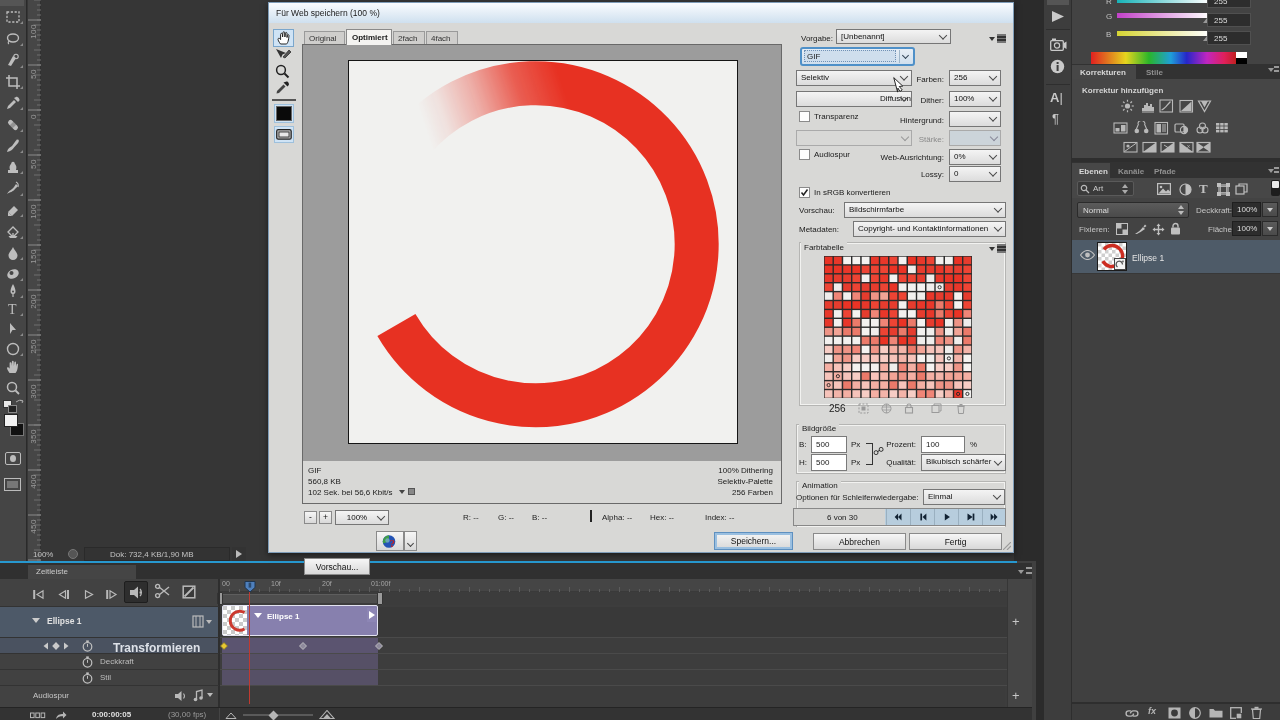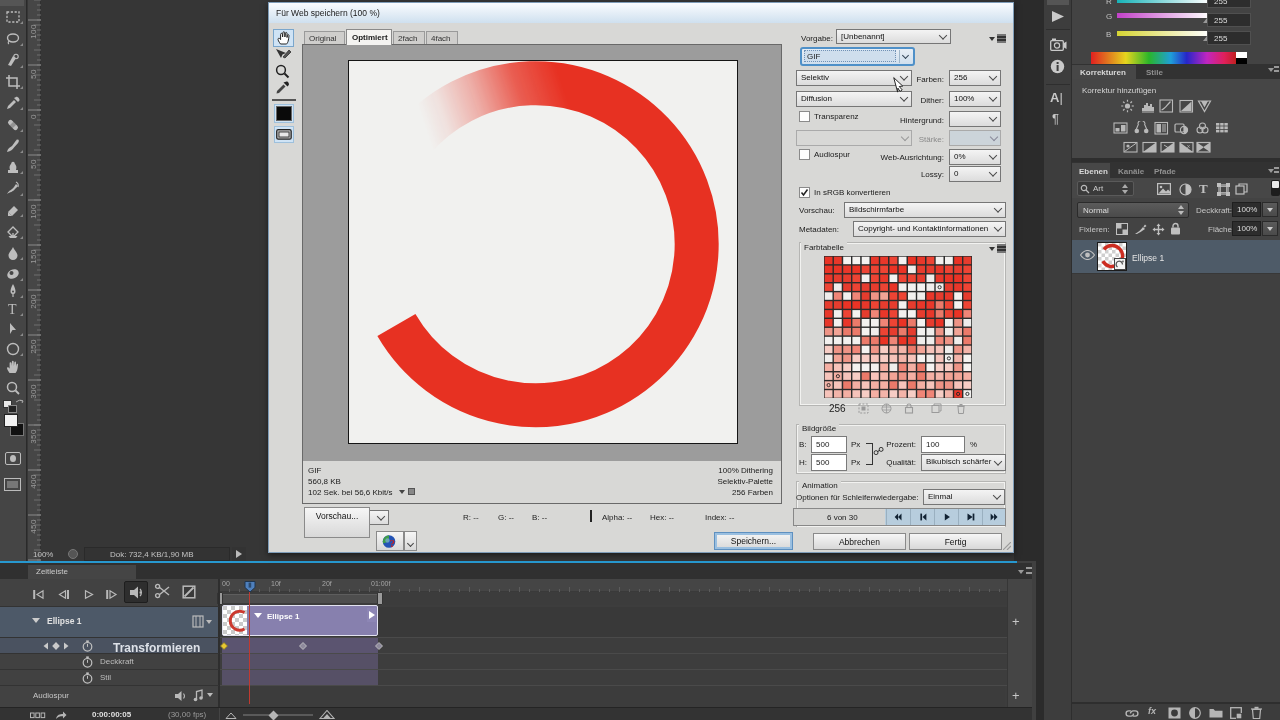--- a/index.html
+++ b/index.html
@@ -311,21 +311,21 @@
 <div class="abs" style="left:19px;top:52px;width:145px;height:12px;background:linear-gradient(90deg,#e02020,#e07a1f 12%,#e6d51e 24%,#2ab52a 40%,#1f9fd8 55%,#2626c8 66%,#c026c0 80%,#e0205a 92%,#c02020)"></div>
 <div class="abs" style="left:164px;top:52px;width:11px;height:6px;background:#fff"></div>
 <div class="abs" style="left:164px;top:58px;width:11px;height:6px;background:#000"></div>
 <div class="abs" style="left:0;top:64px;width:208px;height:15px;background:#323232"></div>
 <div class="abs" style="left:0;top:65px;width:64px;height:14px;background:#474747"></div>
 <div class="abs" style="left:8px;top:68px;color:#d8d8d8;font-size:8px;font-weight:700">Korrekturen</div>
 <div class="abs" style="left:74px;top:68px;color:#909090;font-size:8px;font-weight:700">Stile</div>
 <div class="abs" style="left:196px;top:68px;width:0;height:0;border-top:4px solid #999;border-left:3px solid transparent;border-right:3px solid transparent"></div>
 <div class="abs" style="left:202px;top:66px;width:5px;height:8px;background:linear-gradient(#999 25%,#333 25%,#333 50%,#999 50%,#999 75%,#333 75%)"></div>
 <div class="abs" style="left:0;top:79px;width:208px;height:79px;background:#464646"></div>
-<div class="abs" style="left:10px;top:86px;color:#d4d4d4;font-size:8px;font-weight:400">Korrektur hinzufügen</div>
+<div class="abs" style="left:10px;top:86px;color:#d4d4d4;font-size:8px;font-weight:700">Korrektur hinzufügen</div>
 <svg class="abs" style="left:48px;top:99px" width="15" height="14" viewBox="0 0 15 14">
         <circle cx="7.5" cy="7" r="2.6" fill="#b9b9b9"></circle>
         <g stroke="#b9b9b9" stroke-width="1.2">
           <line x1="11.7" y1="7.0" x2="13.8" y2="7.0"></line>
           <line x1="10.471030730502239" y1="9.968665760642537" x2="11.956546095753358" y2="11.452998640963806"></line>
           <line x1="7.50334457218508" y1="11.199998668313706" x2="7.50501685827762" y2="13.299998002470558"></line>
           <line x1="4.533701091755978" y1="9.973393816323416" x2="3.0505516376339674" y2="11.460090724485124"></line>
           <line x1="3.3000053267443343" y1="7.006689142249245" x2="1.200007990116501" y2="7.010033713373867"></line>
           <line x1="4.524244983392454" y1="4.036069825192397" x2="3.0363674750886815" y2="2.554104737788597"></line>
           <line x1="7.489966291928417" y1="2.800011985171585" x2="7.4849494378926265" y2="0.7000179777573772"></line>
@@ -873,21 +873,21 @@
   <div class="ebtn" style="left:50px;top:508px;width:13px;height:13px;line-height:11px">+</div>
   <div class="combo" style="left:66px;top:507px;width:54px;height:15px;text-align:center;padding-right:14px">100%<span class="ar"></span></div>
   <div class="abs lbl" style="left:194px;top:509px;color:#222">R: --</div>
   <div class="abs lbl" style="left:229px;top:509px;color:#222">G: --</div>
   <div class="abs lbl" style="left:263px;top:509px;color:#222">B: --</div>
   <div class="abs" style="left:321px;top:507px;width:2px;height:12px;background:#222"></div>
   <div class="abs lbl" style="left:333px;top:509px;color:#222">Alpha: --</div>
   <div class="abs lbl" style="left:381px;top:509px;color:#222">Hex: --</div>
   <div class="abs lbl" style="left:436px;top:509px;color:#222">Index: --</div>
 
-  <div class="ebtn" style="left:35px;top:504px;width:66px;height:31px;line-height:16px">Vorschau...</div>
+  <div class="ebtn" style="left:35px;top:555px;width:66px;height:17px;line-height:16px">Vorschau...</div>
   <div class="ebtn" style="left:107px;top:528px;width:28px;height:20px"></div>
   <svg class="abs" style="left:113px;top:531px" width="15" height="15" viewBox="0 0 15 15">
         <circle cx="7" cy="7.5" r="6.3" fill="#2353b5"></circle>
         <path d="M7 1.2 A6.3 6.3 0 0 0 1.2 9.5 L7 7.5 Z" fill="#3f9e49"></path>
         <circle cx="5.5" cy="6.5" r="2.2" fill="#7ea8e0" opacity="0.7"></circle>
         <text x="7.5" y="12.5" font-size="11" font-weight="bold" fill="#cc2222" font-family="Liberation Serif">?</text>
       </svg>
   <div class="ebtn" style="left:135px;top:528px;width:13px;height:20px">
         <span class="ar" style="position:absolute;right:3px;top:9px;width:5px;height:5px;border-right:1.3px solid #444;border-bottom:1.3px solid #444;transform:rotate(45deg)"></span>
       </div>
@@ -904,21 +904,21 @@
 <div class="abs" style="left:535px;top:47px;width:92px;height:12px;border:1px dotted #7191b5;background:#cfdeed"></div>
 <div class="abs lbl" style="left:538px;top:48px">GIF</div>
 <div class="abs" style="left:630px;top:47px;width:1px;height:13px;background:#9fb6ca"></div>
 <div class="abs" style="left:634px;top:50px;width:5px;height:5px;border-right:1.3px solid #345;border-bottom:1.3px solid #345;transform:rotate(45deg)"></div>
 <div class="combo" style="left:527px;top:67px;width:116px;height:16px;">Selektiv<span class="ar"></span></div>
 <div class="abs lbl" style="right:69px;top:71px;">Farben:</div>
 <div class="combo" style="left:680px;top:67px;width:52px;height:16px;">256<span class="ar"></span></div>
 <svg class="abs" style="left:622px;top:73px;z-index:30" width="12" height="17" viewBox="0 0 12 17">
           <path d="M4.5 16 L4.5 1 L11 11.5 L7.5 11 L9.5 15 L7 16 L5.8 12.2 Z" fill="#fff" stroke="#222" stroke-width="0.9" transform="rotate(-15 6 8)"></path>
         </svg>
-<div class="combo" style="left:527px;top:88px;width:116px;height:16px;">Diffusion<span class="ar"></span></div>
+<div class="combo" style="left:527px;top:88px;width:116px;height:16px;text-align:right;">Diffusion<span class="ar"></span></div>
 <div class="abs lbl" style="right:69px;top:92px;">Dither:</div>
 <div class="combo" style="left:680px;top:88px;width:52px;height:16px;">100%<span class="ar"></span></div>
 <div class="chk" style="left:530px;top:108px"></div>
 <div class="abs lbl" style="left:545px;top:108px;">Transparenz</div>
 <div class="abs lbl" style="right:69px;top:112px;">Hintergrund:</div>
 <div class="combo" style="left:680px;top:108px;width:52px;height:16px;">
           <span class="ar"></span>
         </div>
 <div class="abs" style="left:527px;top:127px;width:116px;height:16px;background:#d8d8d6;border:1px solid #aaa"></div>
 <div class="abs" style="left:633px;top:131px;width:6px;height:6px;border-right:1.4px solid #999;border-bottom:1.4px solid #999;transform:rotate(45deg)"></div>

